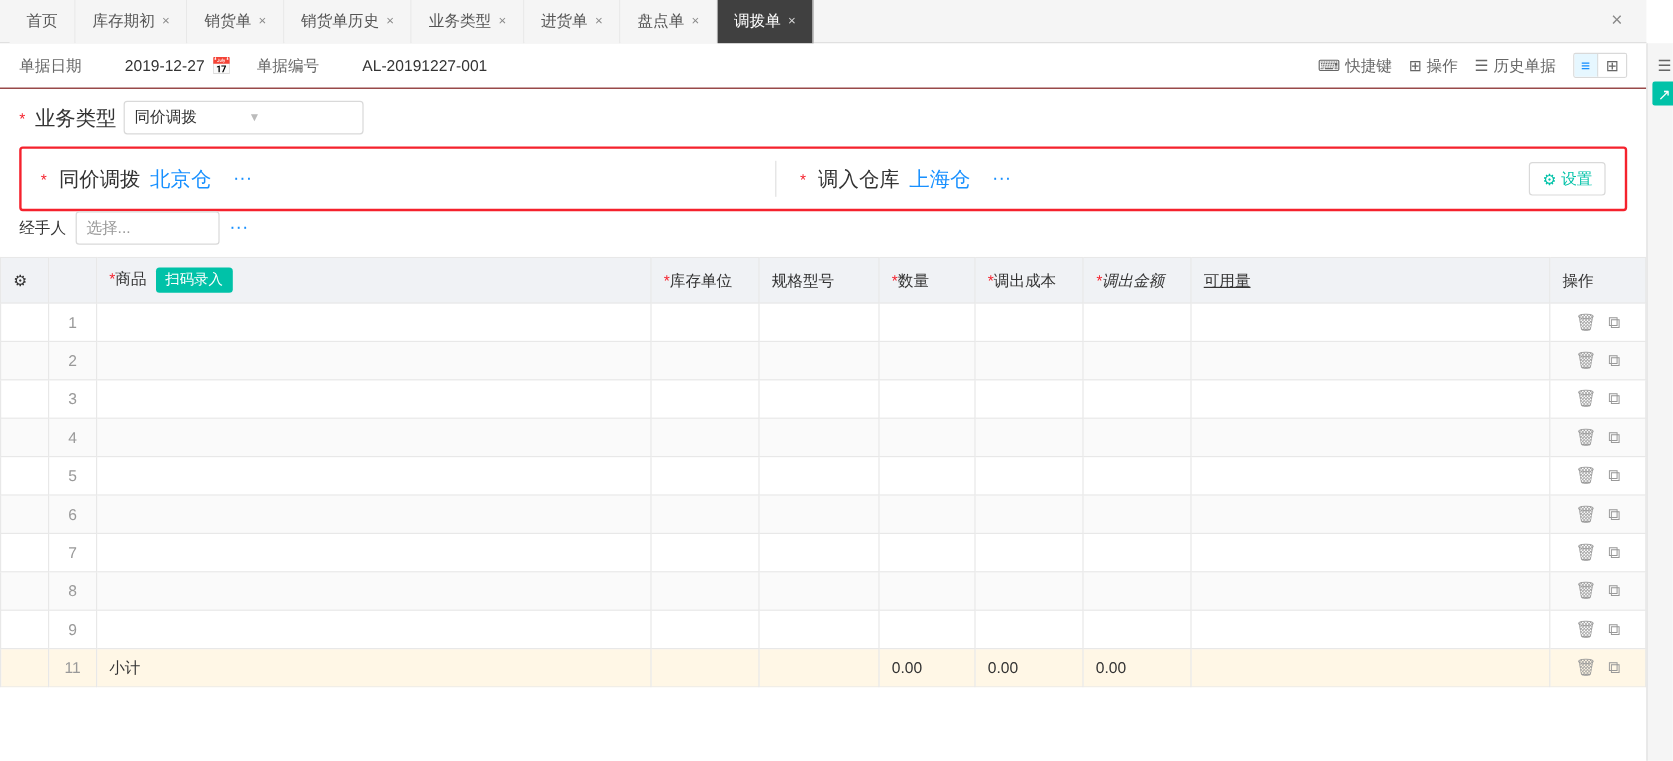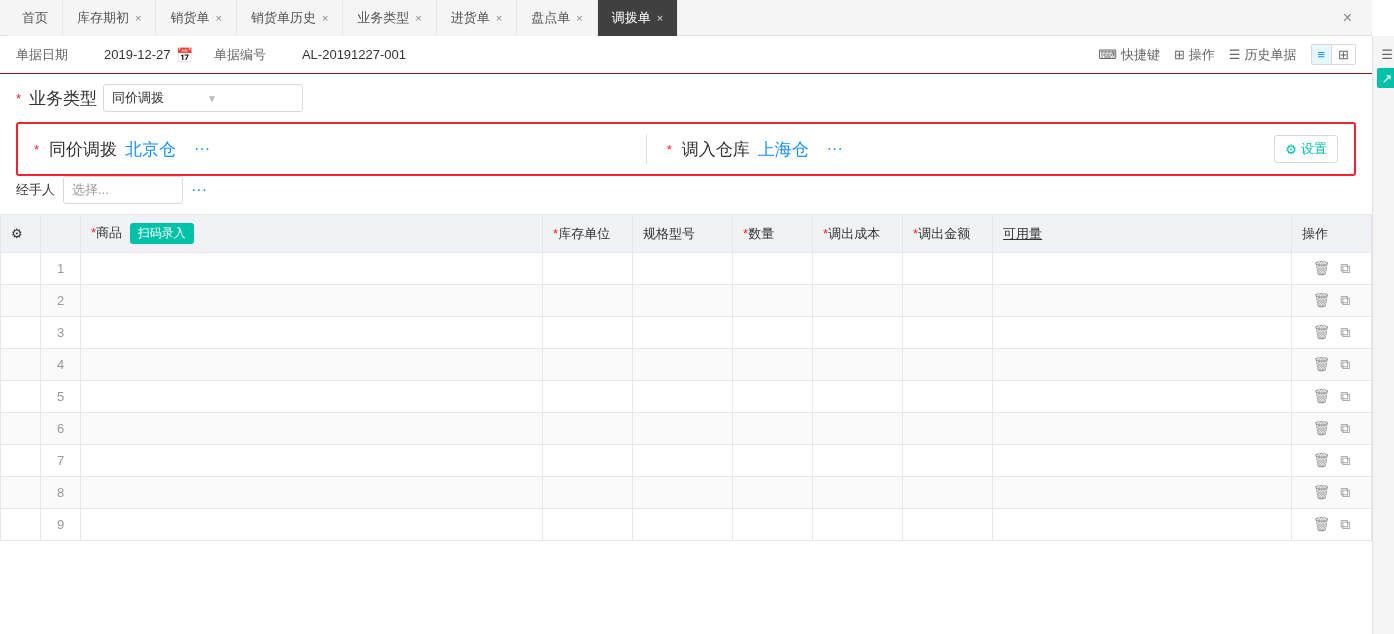--- a/index.html
+++ b/index.html
@@ -245,21 +245,21 @@
       font-size: 14px;
     }
 
     
     .col-num { width: 40px; }
     .col-product { min-width: 120px; }
     .col-unit { width: 90px; }
     .col-spec { width: 100px; }
     .col-qty { width: 80px; }
     .col-cost { width: 90px; }
-    .col-amount { width: 90px; }
+    .col-amount { width: 90px; font-style: italic; }
     .col-available { min-width: 80px; text-decoration: underline; }
     .col-action { width: 80px; }
 
     
     .col-settings { width: 40px; text-align: center; }
 
     
     .scan-btn {
       background: #00c2a8;
       color: #fff;
@@ -574,20 +574,35 @@
         <td></td>
         <td></td>
         <td></td>
         <td></td>
         <td></td>
         <td class="action-cell">
           <span class="action-icon">🗑</span>
           <span class="action-icon">⧉</span>
         </td>
       </tr>
+          <tr class="subtotal">
+        <td></td>
+        <td class="row-num">11</td>
+        <td>小计</td>
+        <td></td>
+        <td></td>
+        <td>0.00</td>
+        <td>0.00</td>
+        <td>0.00</td>
+        <td></td>
+        <td class="action-cell">
+          <span class="action-icon">🗑</span>
+          <span class="action-icon">⧉</span>
+        </td>
+      </tr>
         </tbody>
     </table>
   </div>
 </div>
 
 <div class="right-panel">
   <div class="side-icon">☰</div>
   <div class="side-icon active">↗</div>
 </div>
 

